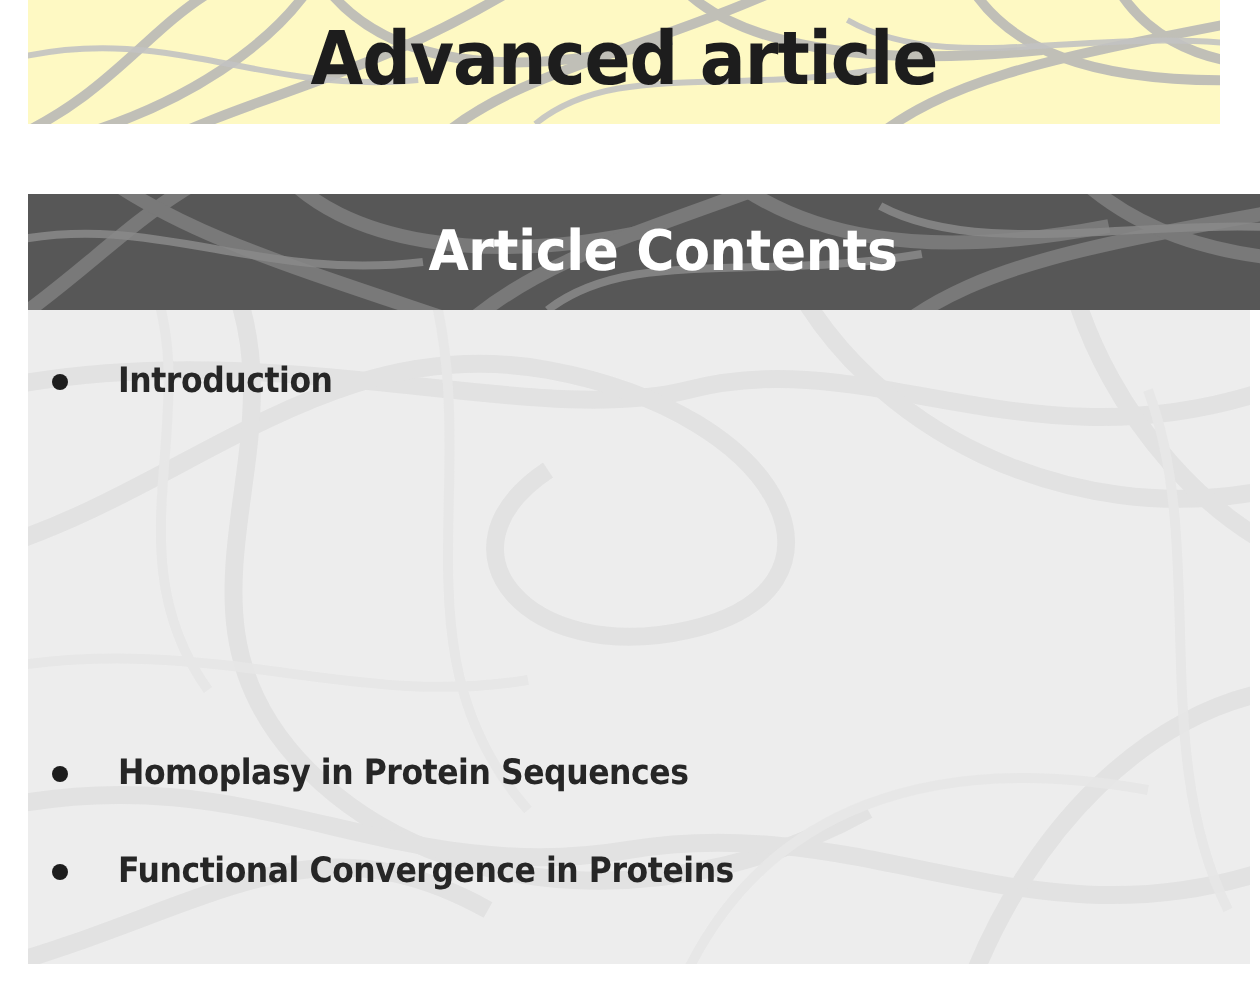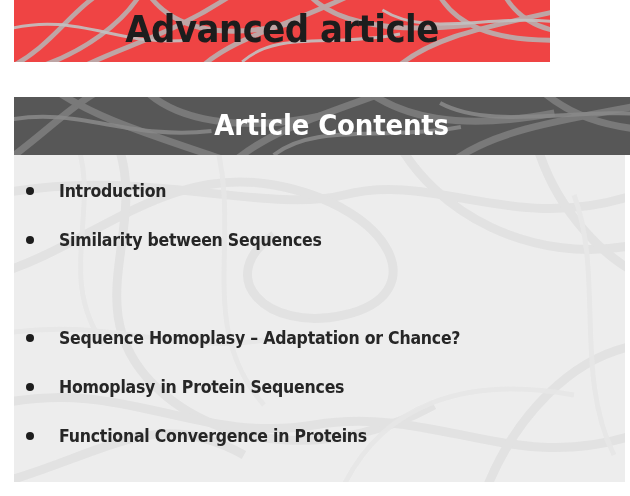--- a/index.html
+++ b/index.html
@@ -20,23 +20,23 @@
     width: 630px;
     height: 496px;
     background: #ffffff;
   }
 
   
   .top-banner {
     position: absolute;
     left: 14px;
     top: 0px;
-    width: 536px;
+    width: 596px;
     height: 62px;
-    background: #ef4444;
+    background: #fef9c3;
     overflow: hidden;
   }
   .top-banner .pattern,
   .contents-header .pattern,
   .contents-body .pattern {
     position: absolute;
     left: 0; top: 0;
     width: 100%;
     height: 100%;
     pointer-events: none;
@@ -215,28 +215,20 @@
         <path d="M60 -20 C 90 50, 40 120, 90 190"></path>
         <path d="M560 40 C 590 120, 560 220, 600 300"></path>
       </g>
     </svg>
 
     <ul class="toc-list">
       <li class="toc-item" style="top:21px">
         <span class="toc-bullet"></span>
         <span class="toc-label">Introduction</span>
       </li>
-      <li class="toc-item" style="top:70px">
-        <span class="toc-bullet"></span>
-        <span class="toc-label">Similarity between Sequences</span>
-      </li>
-      <li class="toc-item" style="top:168px">
-        <span class="toc-bullet"></span>
-        <span class="toc-label">Sequence Homoplasy – Adaptation or Chance?</span>
-      </li>
       <li class="toc-item" style="top:266px">
         <span class="toc-bullet"></span>
         <span class="toc-label">Functional Convergence in Proteins</span>
       </li>
       <li class="toc-item" style="top:217px">
         <span class="toc-bullet"></span>
         <span class="toc-label">Homoplasy in Protein Sequences</span>
       </li>
     </ul>
   </div>

